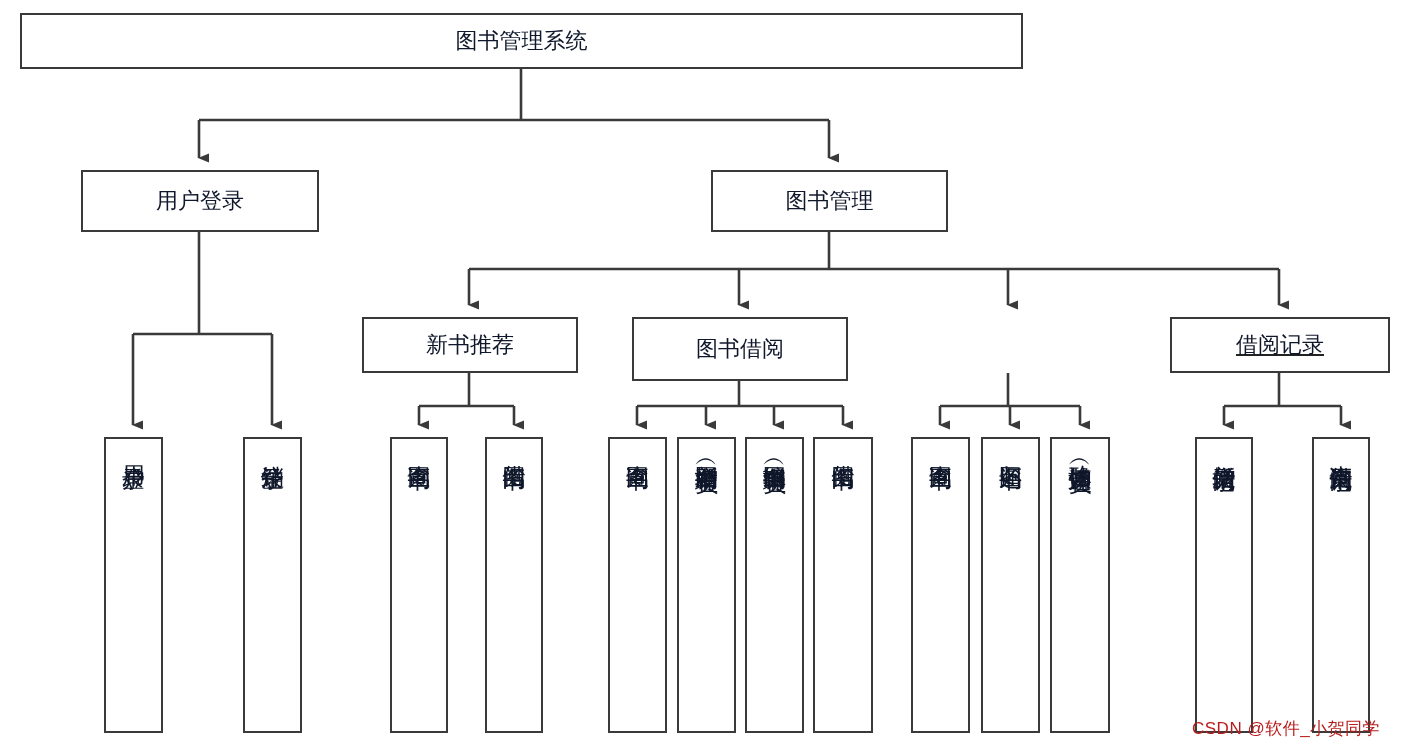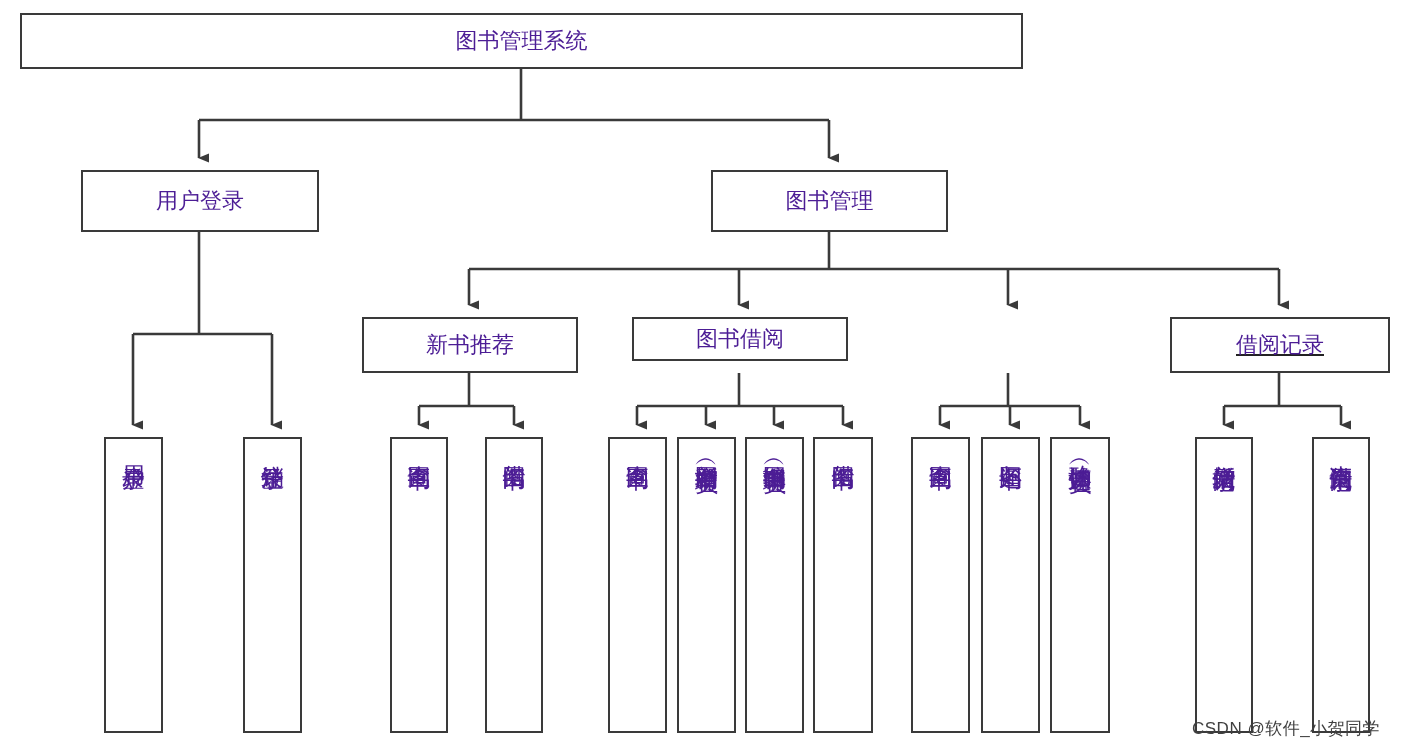--- a/index.html
+++ b/index.html
@@ -27,21 +27,21 @@
     border:2px solid #3a3a3a;
     display:flex;
     align-items:center;
     justify-content:center;
     color:#222222;
   }
   .node .lbl{
     display:block;
     text-align:center;
     line-height:1.12;
-    color:#4c1d95;
+    color:#0f172a;
     white-space:nowrap;
   }
   .node.horiz .lbl{
     font-size:22px;
   }
   .node.root .lbl{
     font-size:22px;
   }
   .node.vert{
     align-items:flex-start;
@@ -51,21 +51,21 @@
   .node.vert .lbl{
     writing-mode:vertical-rl;
     text-orientation:upright;
     font-size:23px;
     letter-spacing:1px;
     line-height:1;
   }
   .watermark{
     position:absolute;
     font-size:17px;
-    color:#404040;
+    color:#b91c1c;
     white-space:nowrap;
     letter-spacing:0.5px;
   }
 </style>
 </head>
 <body>
 
 <div id="canvas">
 
   <svg class="edges" viewBox="0 0 1405 747" xmlns="http://www.w3.org/2000/svg">
@@ -137,21 +137,21 @@
   <div class="node horiz" style="left:81px;top:170px;width:238px;height:62px;">
     <span class="lbl">用户登录</span>
   </div>
   <div class="node horiz" style="left:711px;top:170px;width:237px;height:62px;">
     <span class="lbl">图书管理</span>
   </div>
 
   <div class="node horiz" style="left:362px;top:317px;width:216px;height:56px;">
     <span class="lbl">新书推荐</span>
   </div>
-  <div class="node horiz" style="left:632px;top:317px;width:216px;height:44px;">
+  <div class="node horiz" style="left:632px;top:317px;width:216px;height:64px;">
     <span class="lbl">图书借阅</span>
   </div>
   <div class="node horiz" style="left:1170px;top:317px;width:220px;height:56px;text-decoration:underline;">
     <span class="lbl">借阅记录</span>
   </div>
 
   <div class="node vert" style="left:104px;top:437px;width:59px;height:296px;">
     <span class="lbl">用户登录</span>
   </div>
   <div class="node vert" style="left:243px;top:437px;width:59px;height:296px;">

